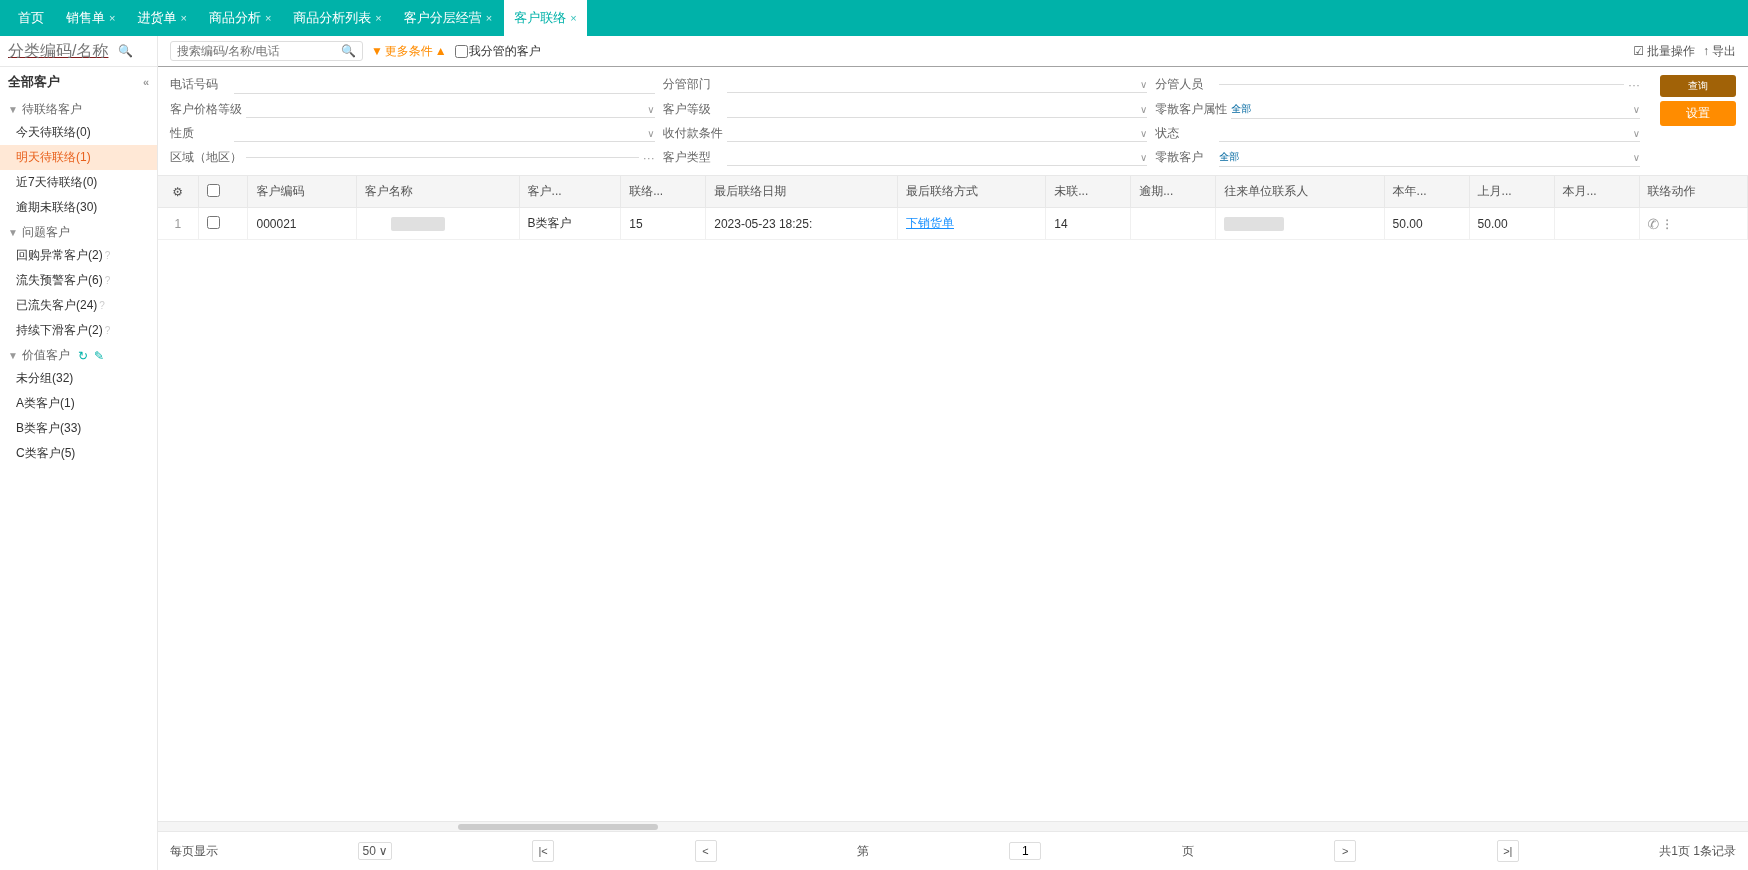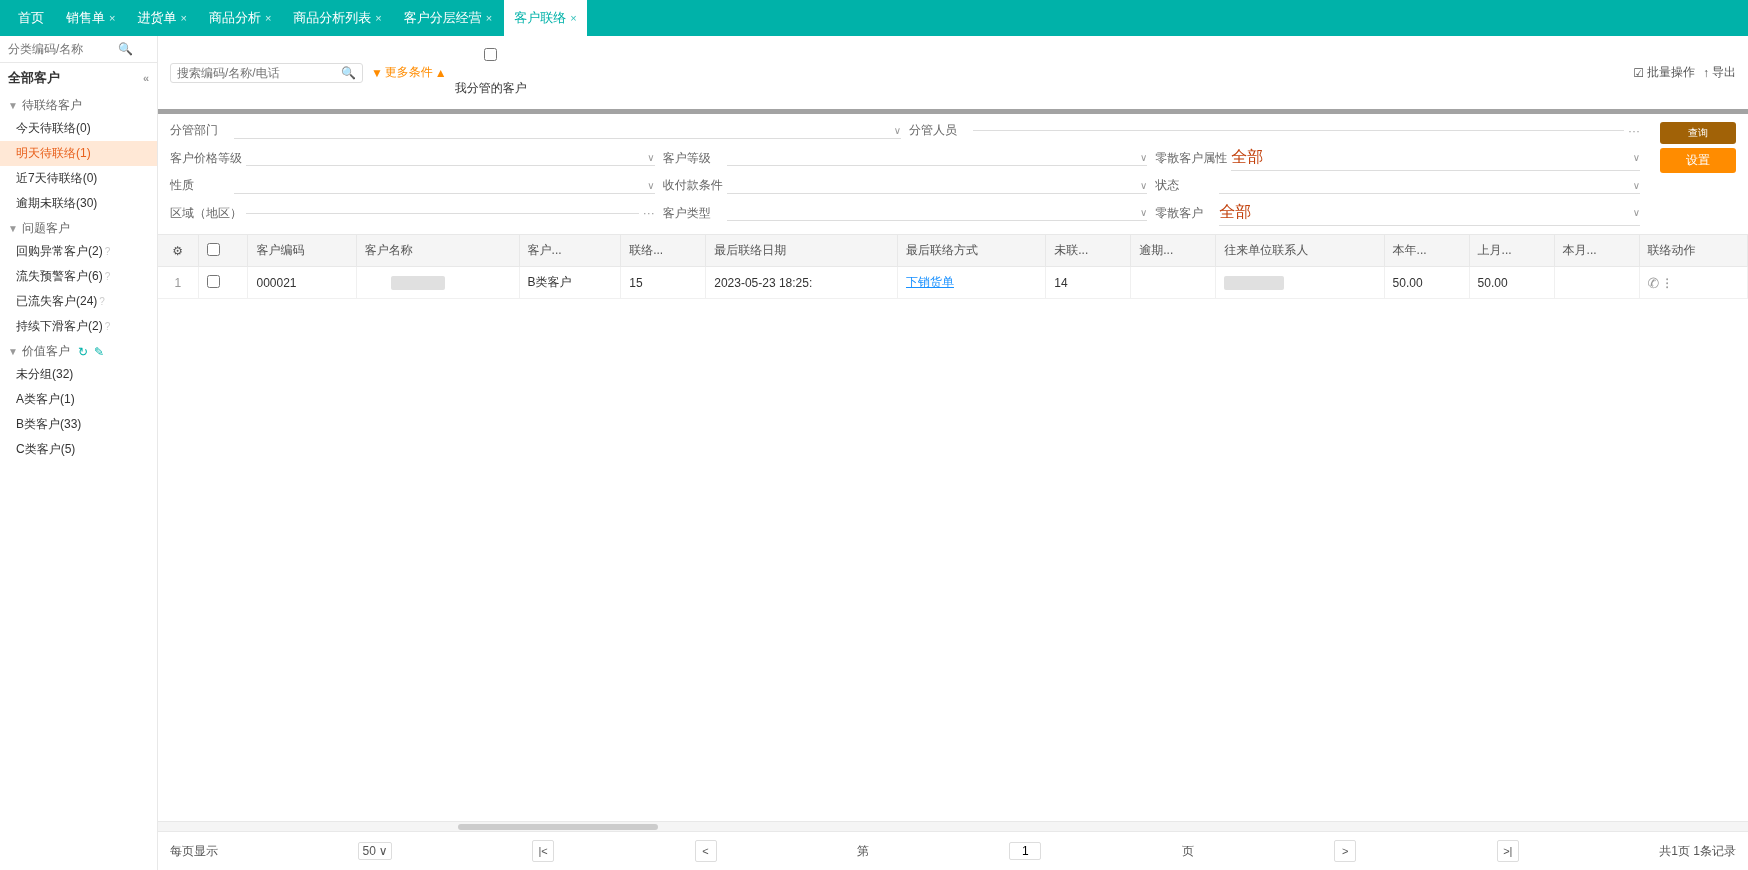--- a/index.html
+++ b/index.html
@@ -43,23 +43,24 @@
     }
     .sidebar-search {
       display: flex;
       align-items: center;
       padding: 6px 8px;
       border-bottom: 1px solid #e8e8e8;
     }
     .sidebar-search input {
       border: none;
       outline: none;
-      font-size: 12px;
+      font-size: 16px;
       color: #7f1d1d;
       width: 110px;
+      text-decoration: underline;
     }
     .sidebar-search .search-icon { color: #999; cursor: pointer; }
 
     .sidebar-section-header {
       display: flex;
       align-items: center;
       justify-content: space-between;
       padding: 6px 8px;
       font-size: 13px;
       font-weight: bold;
@@ -95,23 +96,23 @@
       flex: 1;
       display: flex;
       flex-direction: column;
       overflow: hidden;
     }
 
     
     .search-toolbar {
       display: flex;
       align-items: center;
-      padding: 12px 12px;
+      padding: 5px 12px;
       background: #fff;
-      border-bottom: 5px solid #a3a3a3;
+      border-bottom: 1px solid #a3a3a3;
       gap: 8px;
     }
     .search-input-wrap {
       display: flex;
       align-items: center;
       border: 1px solid #ddd;
       border-radius: 3px;
       padding: 2px 6px;
       gap: 4px;
     }
@@ -128,24 +129,23 @@
       display: flex;
       align-items: center;
       color: #ff8c00;
       cursor: pointer;
       font-size: 12px;
       gap: 2px;
     }
     .my-customers-check {
       display: flex;
       align-items: center;
-      gap: 19px;
-      font-size: 12px;
-      cursor: pointer;
-      flex-direction: column;
+      gap: 1px;
+      font-size: 12px;
+      cursor: pointer;
     }
 
     .toolbar-right {
       margin-left: auto;
       display: flex;
       align-items: center;
       gap: 8px;
     }
     .batch-op-btn, .export-btn {
       display: flex;
@@ -192,21 +192,21 @@
     }
     .filter-select {
       display: flex;
       align-items: center;
       border-bottom: 1px solid #ddd;
       flex: 1;
       cursor: pointer;
       padding: 2px 0;
       gap: 2px;
     }
-    .filter-select-text { flex: 1; font-size: 16px; color: #c2410c; }
+    .filter-select-text { flex: 1; font-size: 10px; color: #0369a1; }
     .filter-select .arrow { color: #999; font-size: 10px; }
     .filter-ellipsis { color: #999; font-size: 12px; cursor: pointer; }
 
     
     .action-btns {
       display: flex;
       flex-direction: column;
       gap: 4px;
       margin-left: 8px;
     }
@@ -457,20 +457,24 @@
           <span>导出</span>
         </div>
       </div>
     </div>
 
     <div class="filter-panel">
       <div style="display:flex; gap:12px;">
         <div style="flex:1;">
 
           <div class="filter-row">
+            <div class="filter-field">
+              <span class="filter-label">电话号码</span>
+              <input class="filter-input" type="text" style="">
+            </div>
             <div class="filter-field">
               <span class="filter-label">分管部门</span>
               <div class="filter-select">
                 <span class="filter-select-text"></span>
                 <span class="arrow">∨</span>
               </div>
             </div>
             <div class="filter-field">
               <span class="filter-label">分管人员</span>
               <div style="flex:1; border-bottom:1px solid #ddd;"></div>

